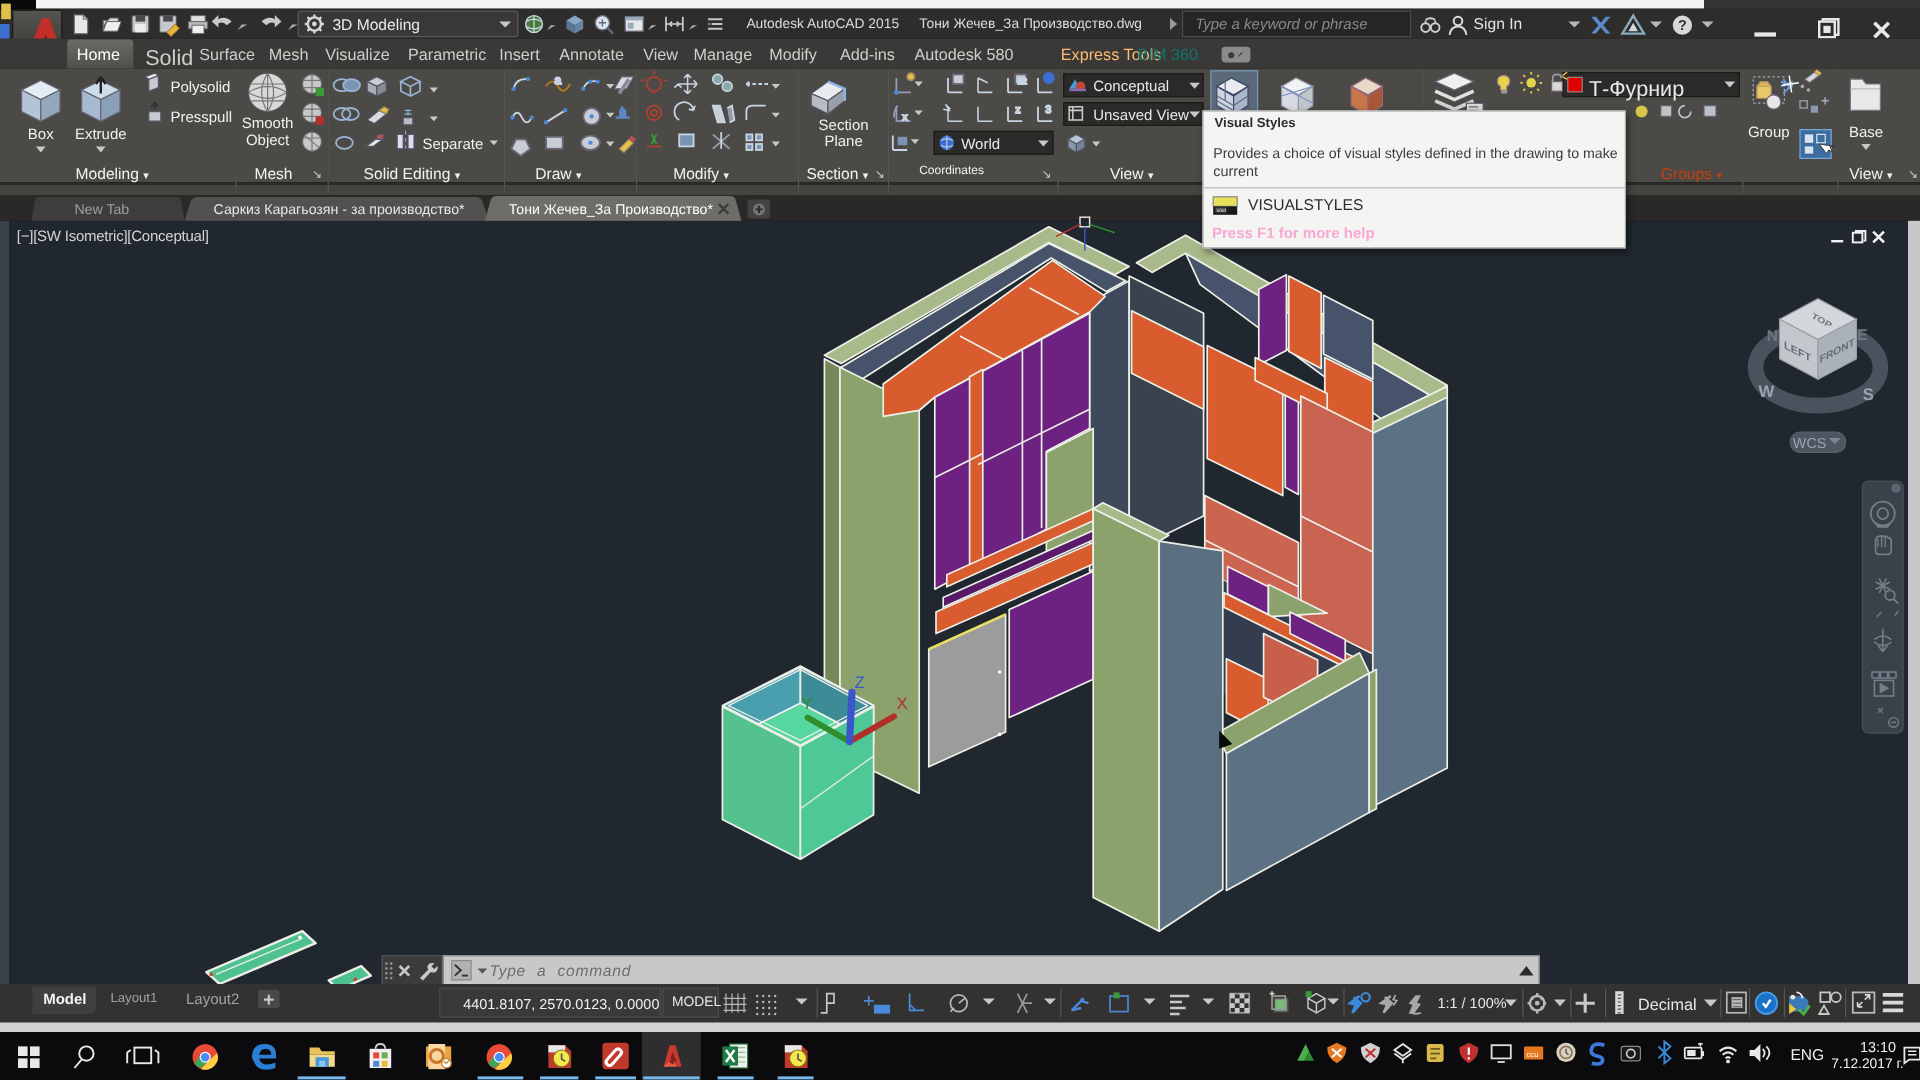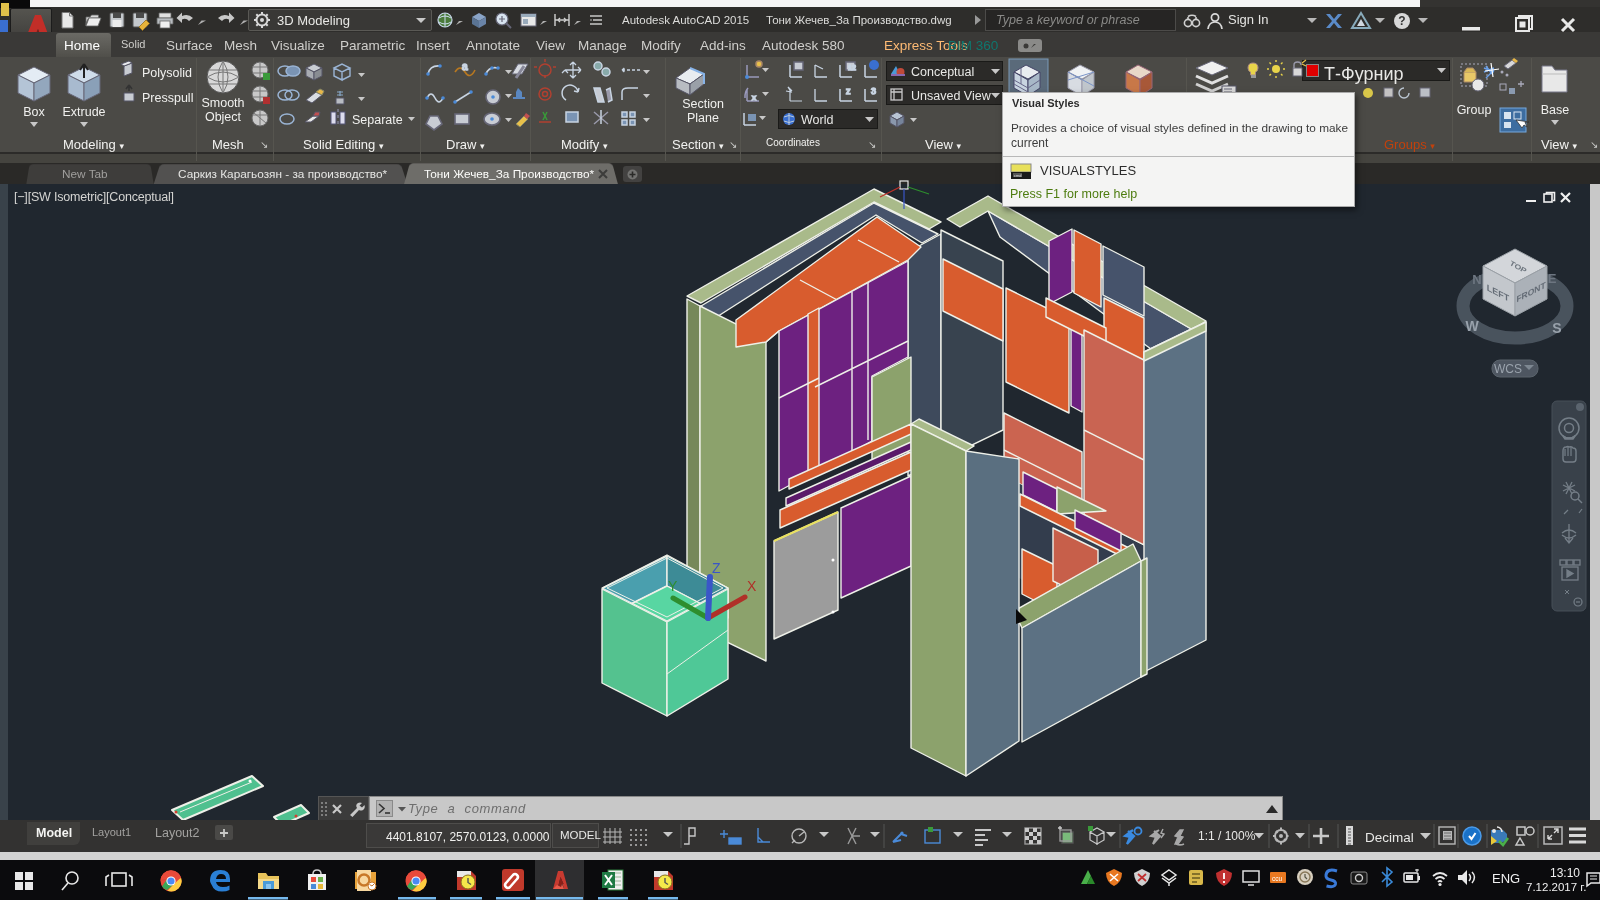--- a/index.html
+++ b/index.html
@@ -152,21 +152,21 @@
     </g>
  <g transform="translate(103,2)" stroke="#e8e8e8" stroke-width="3">
       <path d="M4 3 L16 15 M16 3 L4 15"></path>
     </g>
 </svg>
 
 <div class="a" style="left:0;top:32px;width:1600px;height:25px;background:#3a3937"></div>
 <div class="a" style="left:56px;top:33px;width:55px;height:24px;background:linear-gradient(#6b6a65,#504f4a);border-radius:3px 3px 0 0"></div>
 <div id="ribtabs">
 <div class="txt" style="left:64px;top:38px;font-size:13.5px;color:#fff">Home</div>
-<div class="txt" style="left:121px;top:38px;font-size:11px;color:#cfcecb">Solid</div>
+<div class="txt" style="left:121px;top:38px;font-size:18px;color:#cfcecb">Solid</div>
 <div class="txt" style="left:166px;top:38px;font-size:13.5px;color:#cfcecb">Surface</div>
 <div class="txt" style="left:224px;top:38px;font-size:13.5px;color:#cfcecb">Mesh</div>
 <div class="txt" style="left:271px;top:38px;font-size:13.5px;color:#cfcecb">Visualize</div>
 <div class="txt" style="left:340px;top:38px;font-size:13.5px;color:#cfcecb">Parametric</div>
 <div class="txt" style="left:416px;top:38px;font-size:13.5px;color:#cfcecb">Insert</div>
 <div class="txt" style="left:466px;top:38px;font-size:13.5px;color:#cfcecb">Annotate</div>
 <div class="txt" style="left:536px;top:38px;font-size:13.5px;color:#cfcecb">View</div>
 <div class="txt" style="left:578px;top:38px;font-size:13.5px;color:#cfcecb">Manage</div>
 <div class="txt" style="left:641px;top:38px;font-size:13.5px;color:#cfcecb">Modify</div>
 <div class="txt" style="left:700px;top:38px;font-size:13.5px;color:#cfcecb">Add-ins</div>
@@ -1065,13 +1065,13 @@
 <div class="txt" style="left:1011px;top:121px;font-size:11.8px;color:#3c3c3c">Provides a choice of visual styles defined in the drawing to make</div>
 <div class="txt" style="left:1011px;top:136px;font-size:12px;color:#3c3c3c">current</div>
 <div class="a" style="left:1003px;top:156px;width:351px;height:1px;background:#b8b8b8"></div>
 <svg class="a" style="left:1010px;top:162px" width="24" height="20" viewBox="0 0 24 20">
     <rect x="1" y="2" width="20" height="8" fill="#e8e05a" stroke="#888"></rect>
     <rect x="1" y="10" width="20" height="7" fill="#1a1a1a"></rect>
     <rect x="3" y="11" width="9" height="4" fill="#555"></rect>
     <text x="4" y="15" font-size="4" fill="#ddd" font-family="Liberation Sans">cmd</text>
   </svg>
 <div class="txt" style="left:1040px;top:163px;font-size:13px;font-weight:normal;color:#2c2c2c">VISUALSTYLES</div>
-<div class="txt" style="left:1010px;top:187px;font-size:12.5px;font-weight:normal;color:#4d7c0f">Press F1 for more help</div>
+<div class="txt" style="left:1010px;top:187px;font-size:12.5px;font-weight:bold;color:#f9a8d4">Press F1 for more help</div>
 
 </body></html>

